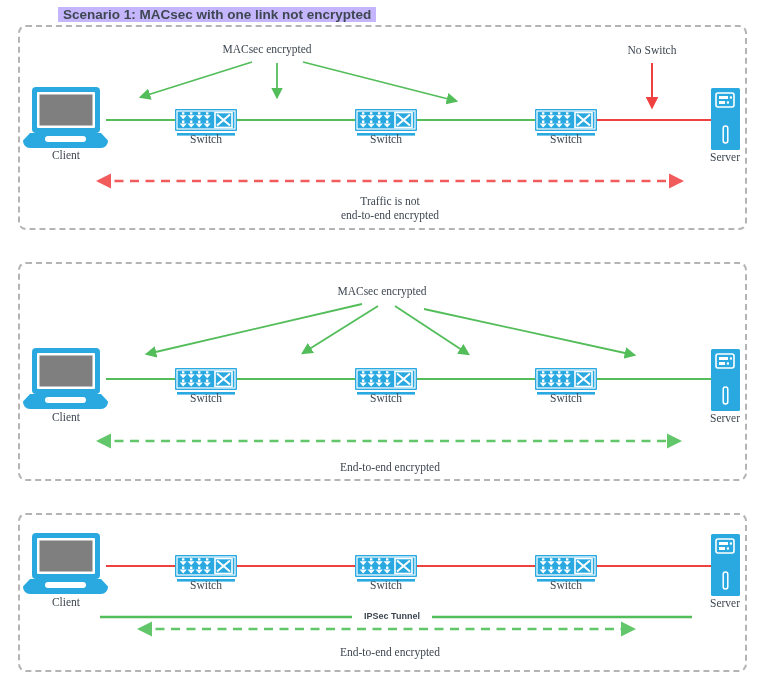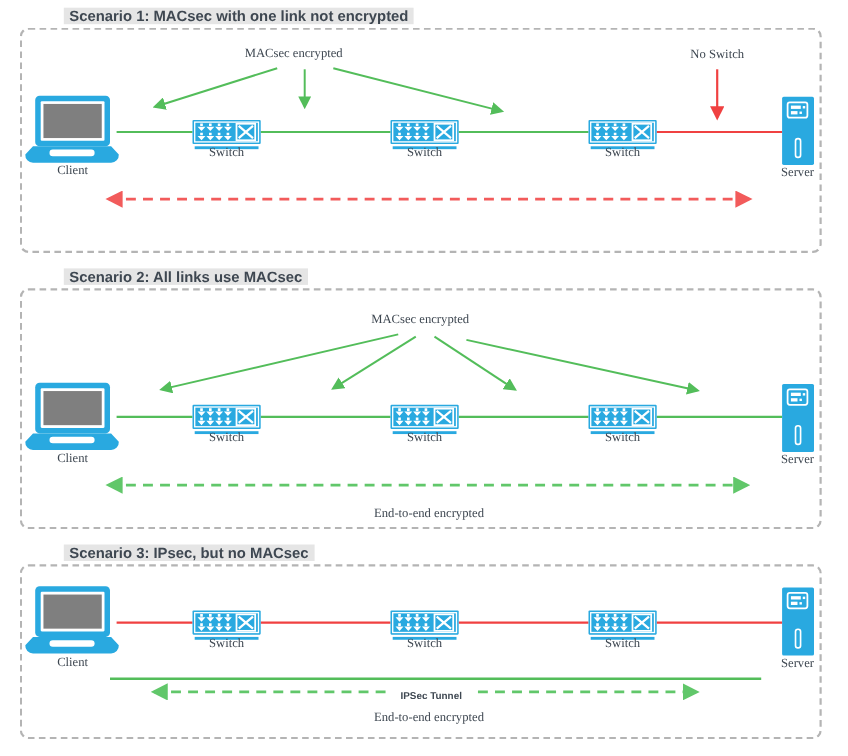--- a/index.html
+++ b/index.html
@@ -6,21 +6,21 @@
   #canvas{
     position:relative;width:771px;height:687px;background:#fff;overflow:hidden;
     font-family:"Liberation Sans",sans-serif;color:var(--text-dark,#3e4751);
   }
   .sbox{
     position:absolute;left:18px;width:729px;
     border:2px dashed var(--border-gray,#b4b4b4);border-radius:8px;
     box-sizing:border-box;z-index:0;
   }
   .stitle{
-    position:absolute;left:58px;z-index:3;background:#e5e5e5;padding:0 5px;
+    position:absolute;left:58px;z-index:3;background:#c4b5fd;padding:0 5px;
     font-size:13.5px;font-weight:bold;white-space:nowrap;color:var(--text-dark,#3e4751);
   }
   .lbl{
     position:absolute;z-index:3;text-align:center;font-size:11.5px;line-height:13px;
     color:var(--text-dark,#3e4751);white-space:nowrap;font-family:Liberation Serif, serif;
   }
   .note{font-size:11.5px;line-height:14px;}
   .tunnel-lbl{
     position:absolute;z-index:3;text-align:center;font-size:9px;font-weight:bold;
     background:#fff;padding:0 2px;color:var(--text-dark,#3e4751);
@@ -43,22 +43,20 @@
 </head>
 <body>
 
 <div id="canvas">
 
   <div class="sbox" style="top:25px;height:205px;"></div>
   <div class="sbox" style="top:262px;height:219px;"></div>
   <div class="sbox" style="top:513px;height:159px;"></div>
 
   <div class="stitle" style="top:7px;">Scenario 1: MACsec with one link not encrypted</div>
-  <div class="stitle" style="top:244px;">Scenario 2: All links use MACsec</div>
-  <div class="stitle" style="top:495px;">Scenario 3: IPsec, but no MACsec</div>
 
   <svg id="overlay" width="771" height="687">
     <defs>
       <marker id="mg" viewBox="0 0 10 10" refX="8" refY="5" markerWidth="6.5" markerHeight="6.5" orient="auto-start-reverse">
         <path d="M0,0L10,5L0,10z" class="fill-green"></path>
       </marker>
       <marker id="mgd" viewBox="0 0 10 10" refX="8" refY="5" markerWidth="6" markerHeight="6" orient="auto-start-reverse">
         <path d="M0,0L10,5L0,10z" class="fill-green-d"></path>
       </marker>
       <marker id="mr" viewBox="0 0 10 10" refX="8" refY="5" markerWidth="6.5" markerHeight="6.5" orient="auto-start-reverse">
@@ -148,30 +146,34 @@
     <use href="#ic-server" transform="translate(711,534)"></use>
   </svg>
 
   <div class="lbl" style="left:197px;top:43px;width:140px;">MACsec encrypted</div>
   <div class="lbl" style="left:602px;top:44px;width:100px;">No Switch</div>
   <div class="lbl" style="left:26px;top:149px;width:80px;">Client</div>
   <div class="lbl" style="left:175px;top:133px;width:62px;">Switch</div>
   <div class="lbl" style="left:355px;top:133px;width:62px;">Switch</div>
   <div class="lbl" style="left:535px;top:133px;width:62px;">Switch</div>
   <div class="lbl" style="left:695px;top:151px;width:60px;">Server</div>
+  <div class="lbl note" style="left:290px;top:194px;width:200px;">
+    <div>Traffic is not</div>
+    <div>end-to-end encrypted</div>
+  </div>
 
   <div class="lbl" style="left:312px;top:285px;width:140px;">MACsec encrypted</div>
   <div class="lbl" style="left:26px;top:411px;width:80px;">Client</div>
   <div class="lbl" style="left:175px;top:392px;width:62px;">Switch</div>
   <div class="lbl" style="left:355px;top:392px;width:62px;">Switch</div>
   <div class="lbl" style="left:535px;top:392px;width:62px;">Switch</div>
   <div class="lbl" style="left:695px;top:412px;width:60px;">Server</div>
   <div class="lbl note" style="left:290px;top:460px;width:200px;">End-to-end encrypted</div>
 
-  <div class="tunnel-lbl" style="left:352px;top:611px;width:76px;margin-top:16px;">IPSec Tunnel</div>
+  <div class="tunnel-lbl" style="left:352px;top:611px;width:76px;">IPSec Tunnel</div>
   <div class="lbl" style="left:26px;top:596px;width:80px;">Client</div>
   <div class="lbl" style="left:175px;top:579px;width:62px;">Switch</div>
   <div class="lbl" style="left:355px;top:579px;width:62px;">Switch</div>
   <div class="lbl" style="left:535px;top:579px;width:62px;">Switch</div>
   <div class="lbl" style="left:695px;top:597px;width:60px;">Server</div>
   <div class="lbl note" style="left:290px;top:645px;width:200px;">End-to-end encrypted</div>
 
 </div>
 
 </body></html>

